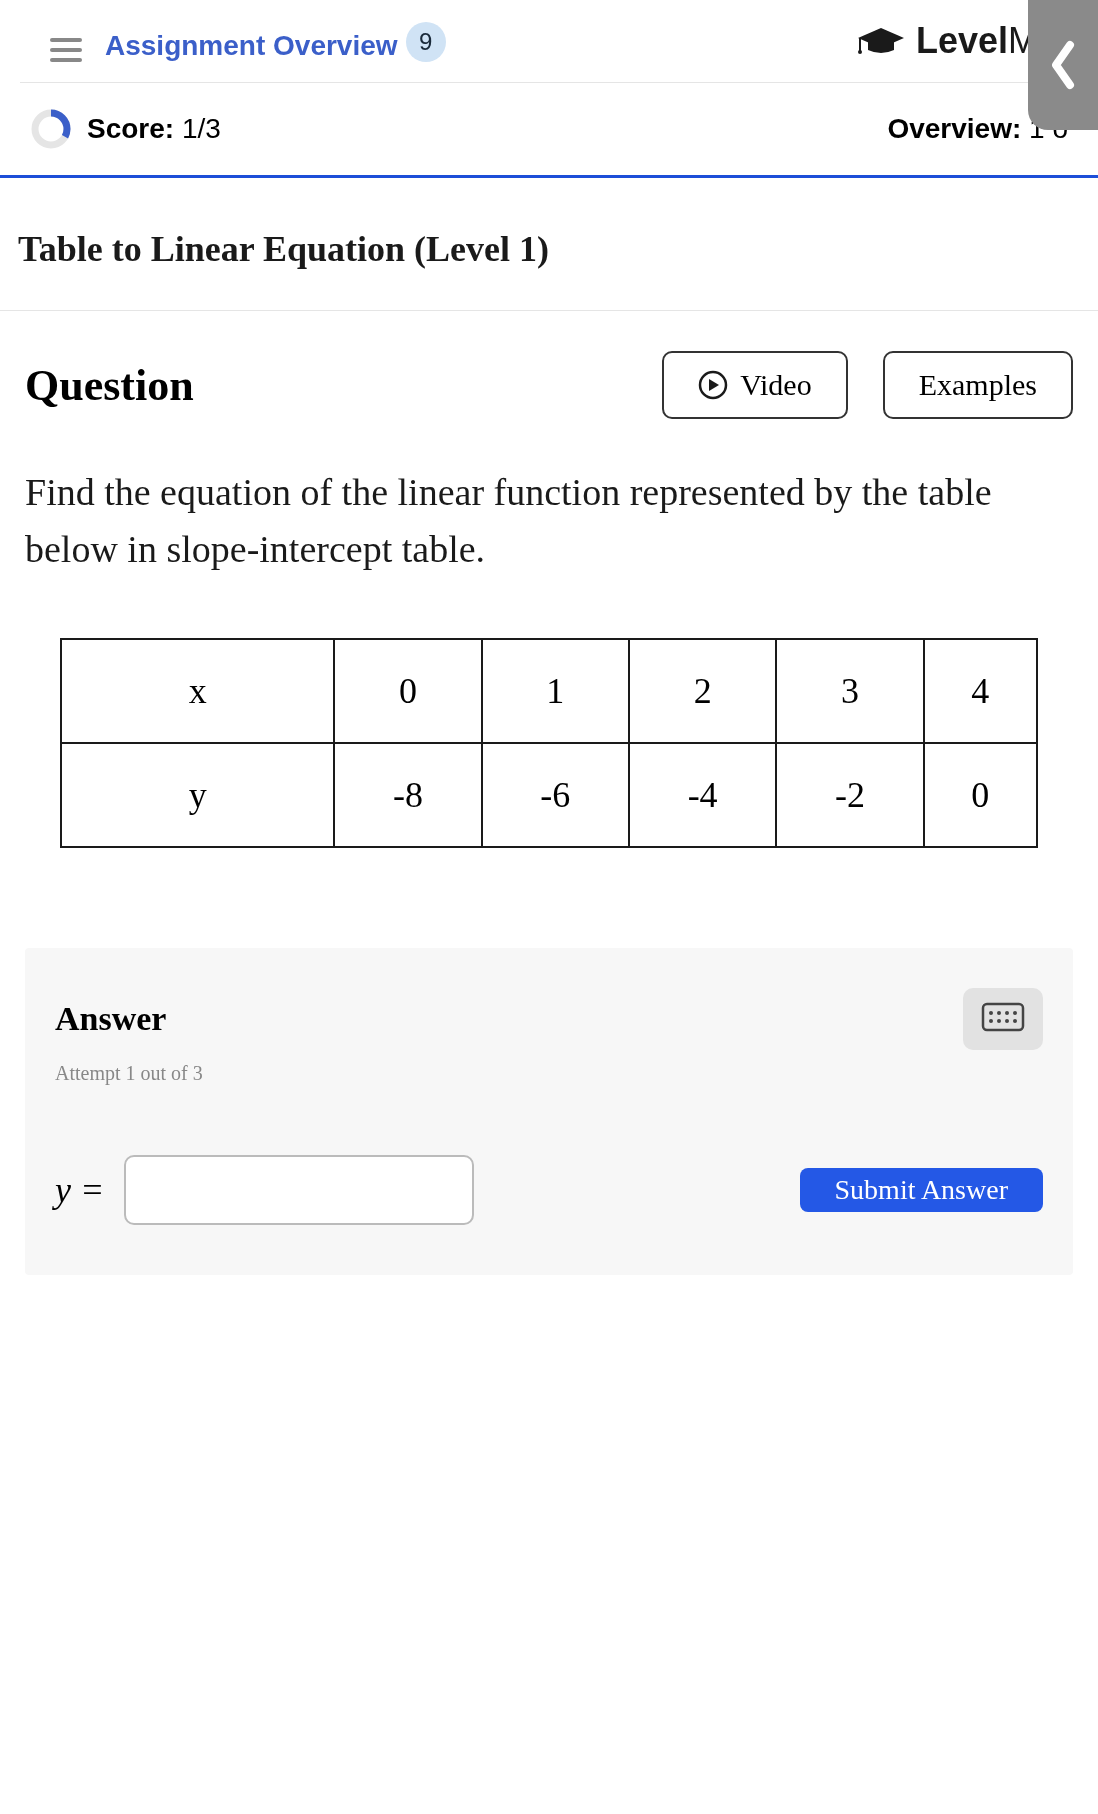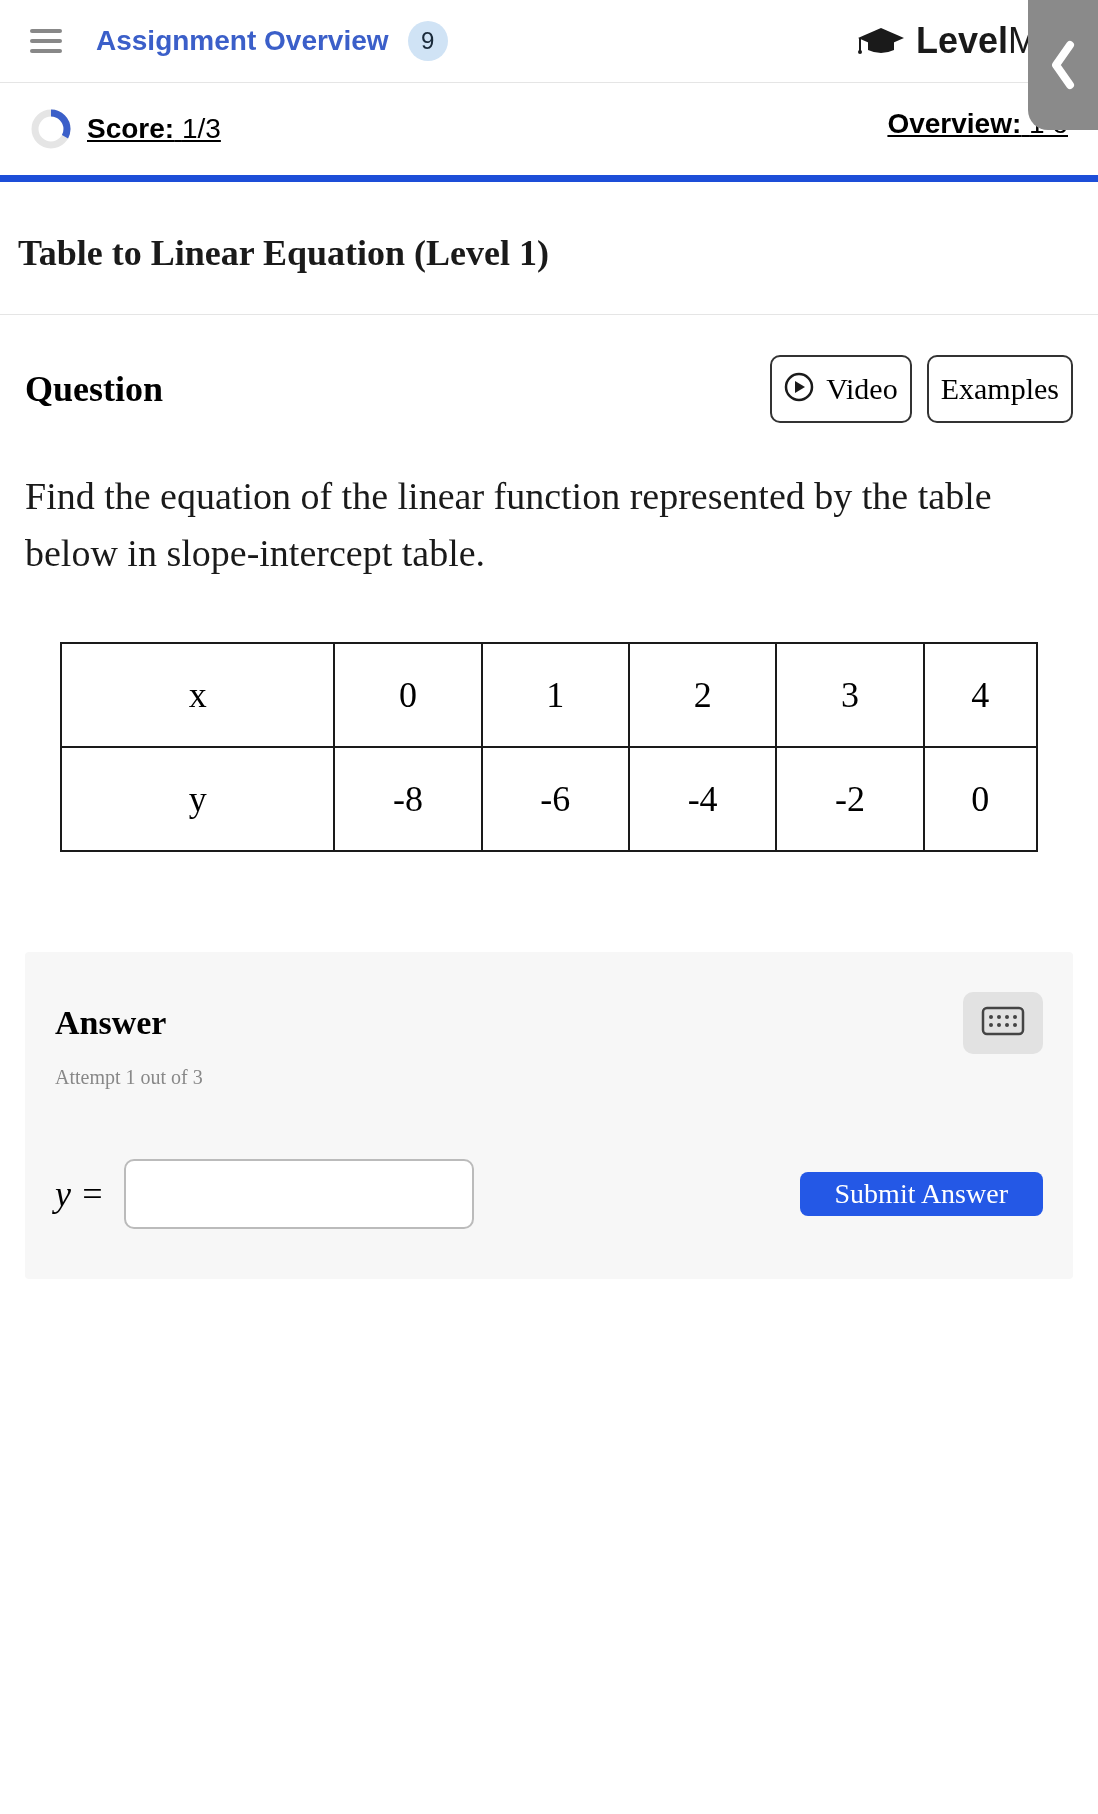--- a/index.html
+++ b/index.html
@@ -10,24 +10,25 @@
     body {
       font-family: Georgia, 'Times New Roman', serif;
       background: #ffffff;
       width: 1098px;
       height: 1814px;
       overflow: hidden;
       position: relative;
     }
     .top-bar {
       display: flex;
-      align-items: center;
+      align-items: flex-end;
       padding: 20px 30px;
       border-bottom: 1px solid #e5e5e5;
-      gap: 19px;
+      gap: 8px;
+      margin-left: 20px;
     }
     .hamburger {
       display: flex;
       flex-direction: column;
       gap: 6px;
       cursor: pointer;
     }
     .hamburger-line {
       width: 32px;
       height: 4px;
@@ -78,25 +79,24 @@
       width: 70px;
       height: 130px;
       background: #8a8a8a;
       border-radius: 0 0 0 20px;
       display: flex;
       align-items: center;
       justify-content: center;
     }
     .score-bar {
       display: flex;
-      align-items: flex-start;
+      align-items: center;
       justify-content: space-between;
       padding: 25px 30px;
-      border-bottom: 7px solid #1d4ed8;
-      text-decoration: underline;
+      border-bottom: 3px solid #1d4ed8;
     }
     .score-left {
       display: flex;
       align-items: center;
       gap: 15px;
     }
     .progress-ring {
       width: 42px;
       height: 42px;
     }
@@ -122,36 +122,37 @@
       color: #1a1a1a;
       border-bottom: 1px solid #e5e5e5;
     }
     .question-header {
       display: flex;
       align-items: center;
       padding: 40px 25px 10px;
       gap: 15px;
     }
     .question-label {
-      font-size: 36px;
+      font-size: 44px;
       font-weight: bold;
       font-family: Georgia, serif;
       margin-right: auto;
     }
     .action-btn {
       border: 2px solid #333;
       border-radius: 10px;
-      padding: 15px 12px;
+      padding: 15px 34px;
       font-size: 30px;
       font-family: Georgia, serif;
       background: white;
       display: flex;
-      align-items: flex-start;
+      align-items: center;
       gap: 12px;
       cursor: pointer;
+      margin-left: 20px;
     }
     .play-icon-svg {
       width: 30px;
       height: 30px;
     }
     .prompt-text {
       padding: 35px 25px 30px;
       font-size: 38px;
       line-height: 1.5;
       font-family: Georgia, serif;

